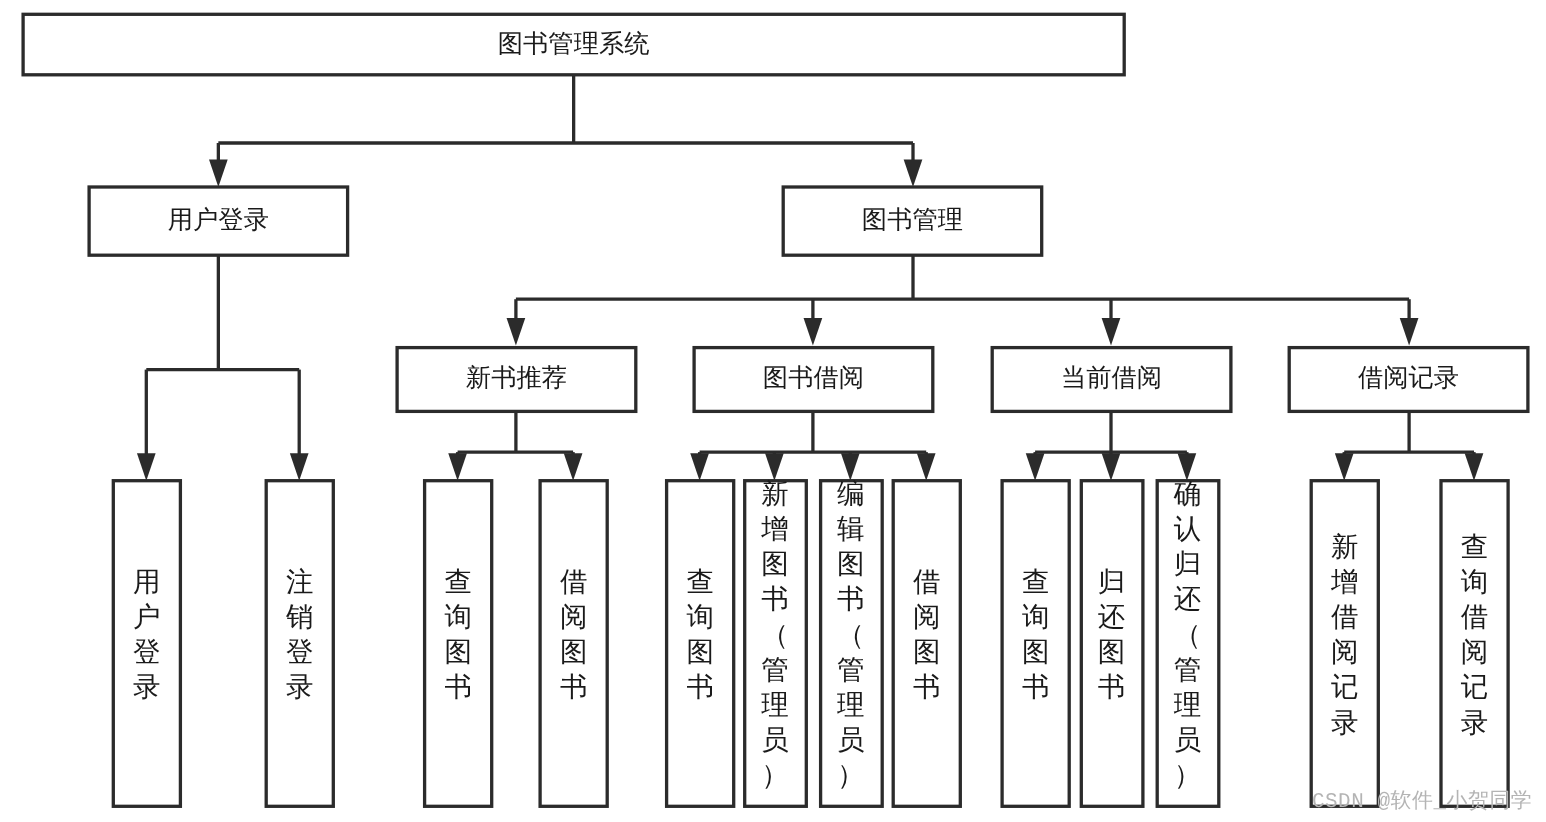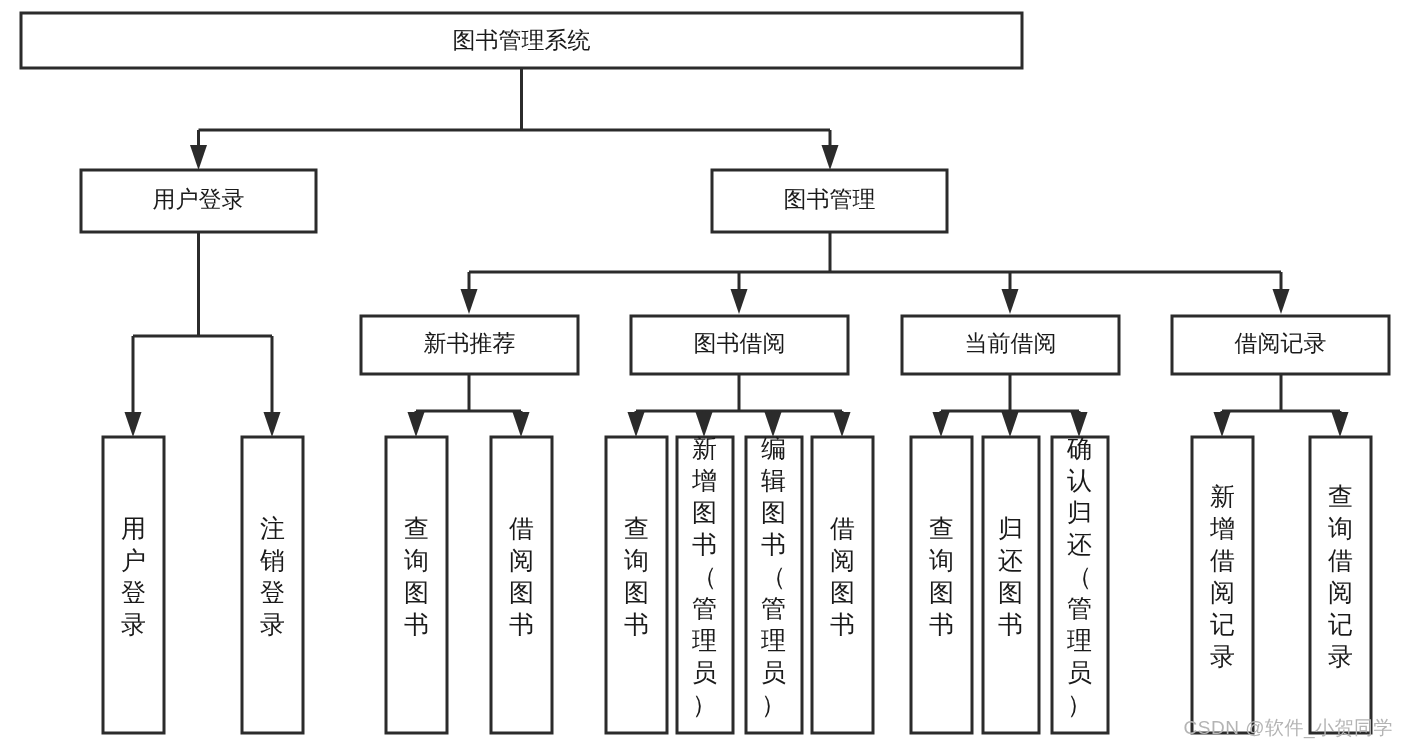--- a/index.html
+++ b/index.html
@@ -48,21 +48,21 @@
   .label-v {
     font-family: "Liberation Sans", "DejaVu Sans", sans-serif;
     font-size: 25px;
     fill: #1a1a1a;
     text-anchor: middle;
   }
   .watermark {
     position: absolute;
     right: 12px;
     bottom: 6px;
-    font-family: Liberation Sans, sans-serif;
+    font-family: Liberation Mono, monospace;
     font-size: 19px;
     color: #b4b4b4;
     letter-spacing: 0.5px;
     white-space: nowrap;
     user-select: none;
   }
 </style>
 </head>
 <body>
 

